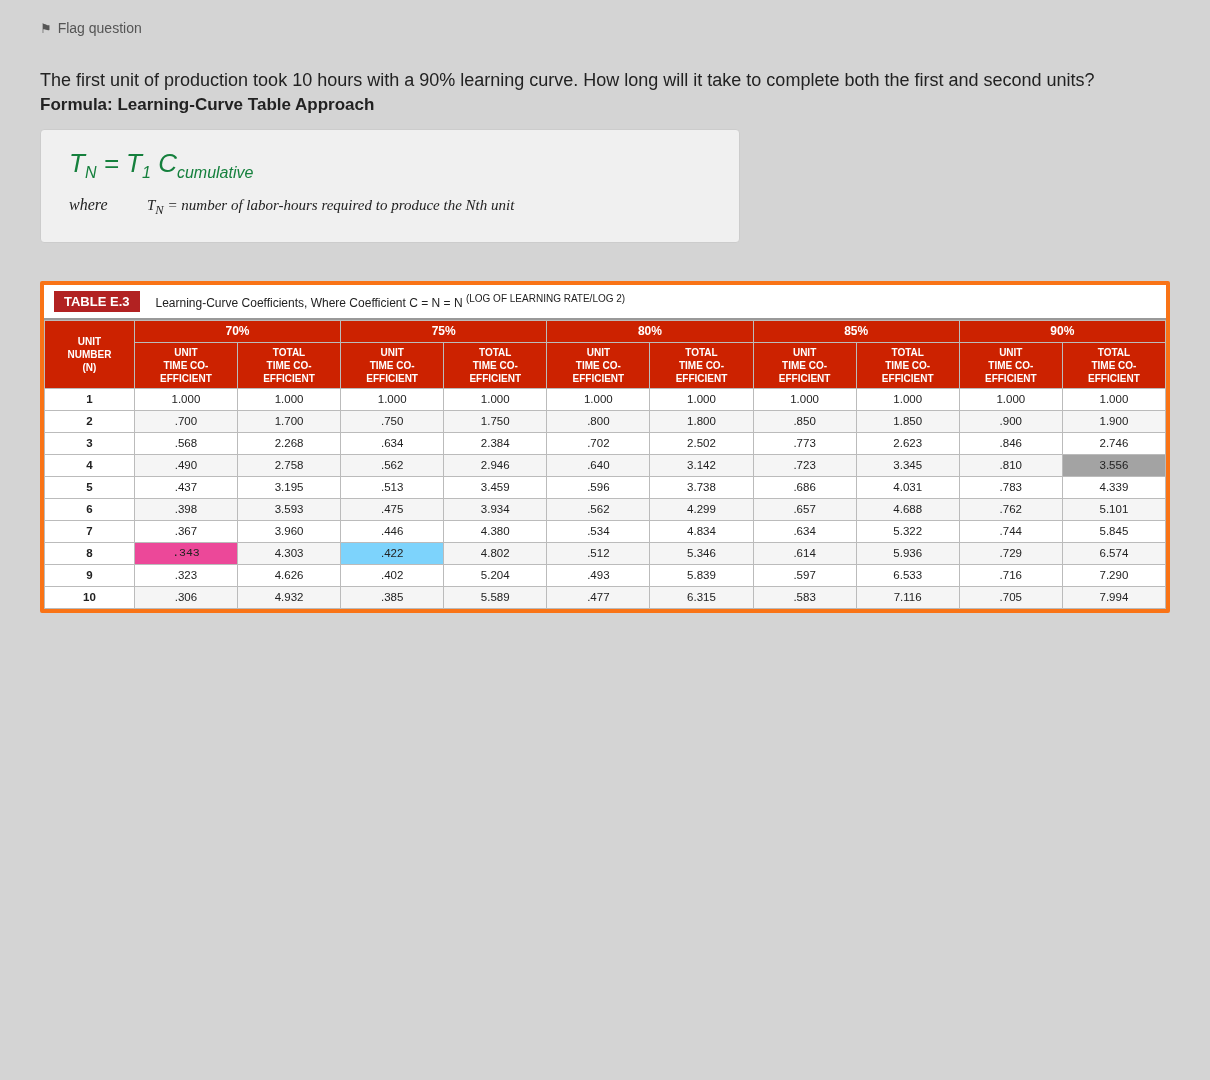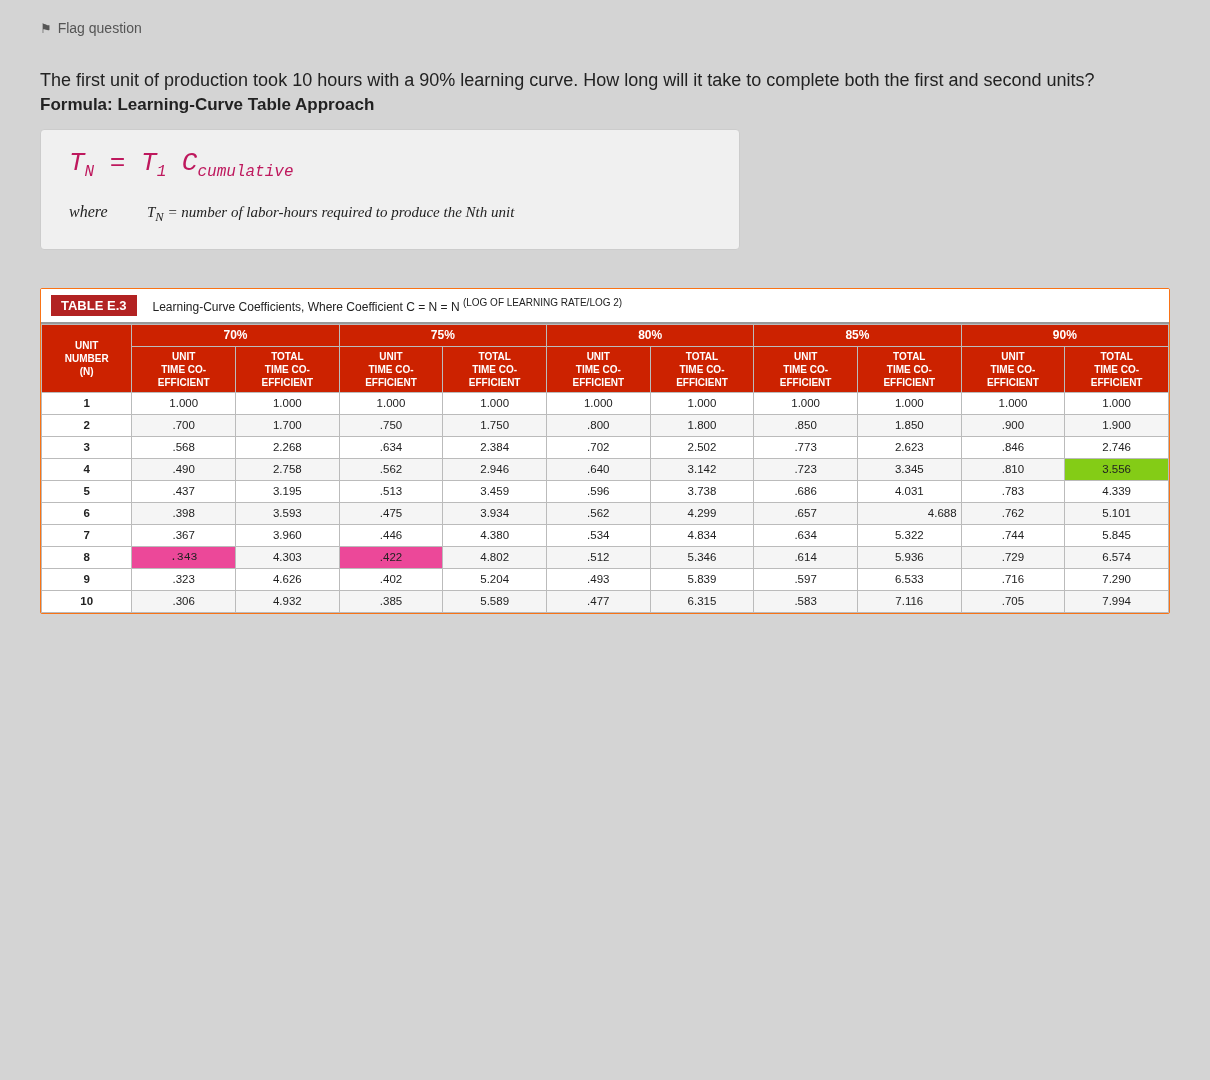--- a/index.html
+++ b/index.html
@@ -42,23 +42,23 @@
       border: 1px solid #ccc;
       border-radius: 4px;
       padding: 18px 28px 22px 28px;
       display: inline-block;
       margin-bottom: 28px;
       min-width: 700px;
     }
     .formula-main {
       font-size: 26px;
       font-style: italic;
-      color: #be185d;
-      margin-bottom: 20px;
-      font-family: Liberation Mono, monospace;
+      color: #15803d;
+      margin-bottom: 12px;
+      font-family: Liberation Sans, sans-serif;
     }
     .formula-main sub { font-size: 16px; }
     .formula-where {
       display: flex;
       gap: 18px;
       align-items: flex-start;
     }
     .where-label {
       font-size: 16px;
       color: #222;
@@ -78,21 +78,21 @@
       font-style: italic;
       font-family: 'Times New Roman', serif;
       line-height: 1.5;
     }
 
     
     .table-section {
       margin-top: 10px;
     }
     .table-outer {
-      border: 1px solid #f97316;
+      border: 4px solid #f97316;
       border-radius: 2px;
       overflow: hidden;
       background: white;
     }
     .table-title-row {
       display: flex;
       align-items: center;
       background: white;
       padding: 6px 10px;
       gap: 16px;
@@ -270,21 +270,21 @@
               <td class="row-num">4</td>
               <td class="data-cell" style="background: rgb(245, 245, 245);">.490</td>
               <td class="data-cell" style="background: rgb(245, 245, 245);">2.758</td>
               <td class="data-cell" style="background: rgb(245, 245, 245);">.562</td>
               <td class="data-cell" style="background: rgb(245, 245, 245);">2.946</td>
               <td class="data-cell" style="background: rgb(245, 245, 245);">.640</td>
               <td class="data-cell" style="background: rgb(245, 245, 245);">3.142</td>
               <td class="data-cell" style="background: rgb(245, 245, 245);">.723</td>
               <td class="data-cell" style="background: rgb(245, 245, 245);">3.345</td>
               <td class="data-cell" style="background: rgb(245, 245, 245);">.810</td>
-              <td class="data-cell" style="background: #84cc16;">3.556</td>
+              <td class="data-cell" style="background: #a3a3a3;">3.556</td>
             </tr>
             <tr>
               <td class="row-num">5</td>
               <td class="data-cell">.437</td>
               <td class="data-cell">3.195</td>
               <td class="data-cell">.513</td>
               <td class="data-cell">3.459</td>
               <td class="data-cell">.596</td>
               <td class="data-cell">3.738</td>
               <td class="data-cell">.686</td>
@@ -294,42 +294,42 @@
             </tr>
             <tr>
               <td class="row-num">6</td>
               <td class="data-cell" style="background: rgb(245, 245, 245);">.398</td>
               <td class="data-cell" style="background: rgb(245, 245, 245);">3.593</td>
               <td class="data-cell" style="background: rgb(245, 245, 245);">.475</td>
               <td class="data-cell" style="background: rgb(245, 245, 245);">3.934</td>
               <td class="data-cell" style="background: rgb(245, 245, 245);">.562</td>
               <td class="data-cell" style="background: rgb(245, 245, 245);">4.299</td>
               <td class="data-cell" style="background: rgb(245, 245, 245);">.657</td>
-              <td class="data-cell" style="background: rgb(245, 245, 245); text-align: right;">4.688</td>
+              <td class="data-cell" style="background: rgb(245, 245, 245);">4.688</td>
               <td class="data-cell" style="background: rgb(245, 245, 245);">.762</td>
               <td class="data-cell" style="background: rgb(245, 245, 245);">5.101</td>
             </tr>
             <tr>
               <td class="row-num">7</td>
               <td class="data-cell">.367</td>
               <td class="data-cell">3.960</td>
               <td class="data-cell">.446</td>
               <td class="data-cell">4.380</td>
               <td class="data-cell">.534</td>
               <td class="data-cell">4.834</td>
               <td class="data-cell">.634</td>
               <td class="data-cell">5.322</td>
               <td class="data-cell">.744</td>
               <td class="data-cell">5.845</td>
             </tr>
             <tr>
               <td class="row-num">8</td>
               <td class="data-cell" style="background: #ec4899; font-family: Liberation Mono, monospace;">.343</td>
               <td class="data-cell" style="background: rgb(245, 245, 245);">4.303</td>
-              <td class="data-cell" style="background: #ec4899;">.422</td>
+              <td class="data-cell" style="background: #7dd3fc;">.422</td>
               <td class="data-cell" style="background: rgb(245, 245, 245);">4.802</td>
               <td class="data-cell" style="background: rgb(245, 245, 245);">.512</td>
               <td class="data-cell" style="background: rgb(245, 245, 245);">5.346</td>
               <td class="data-cell" style="background: rgb(245, 245, 245);">.614</td>
               <td class="data-cell" style="background: rgb(245, 245, 245);">5.936</td>
               <td class="data-cell" style="background: rgb(245, 245, 245);">.729</td>
               <td class="data-cell" style="background: rgb(245, 245, 245); margin-top: 24px;">6.574</td>
             </tr>
             <tr>
               <td class="row-num">9</td>

